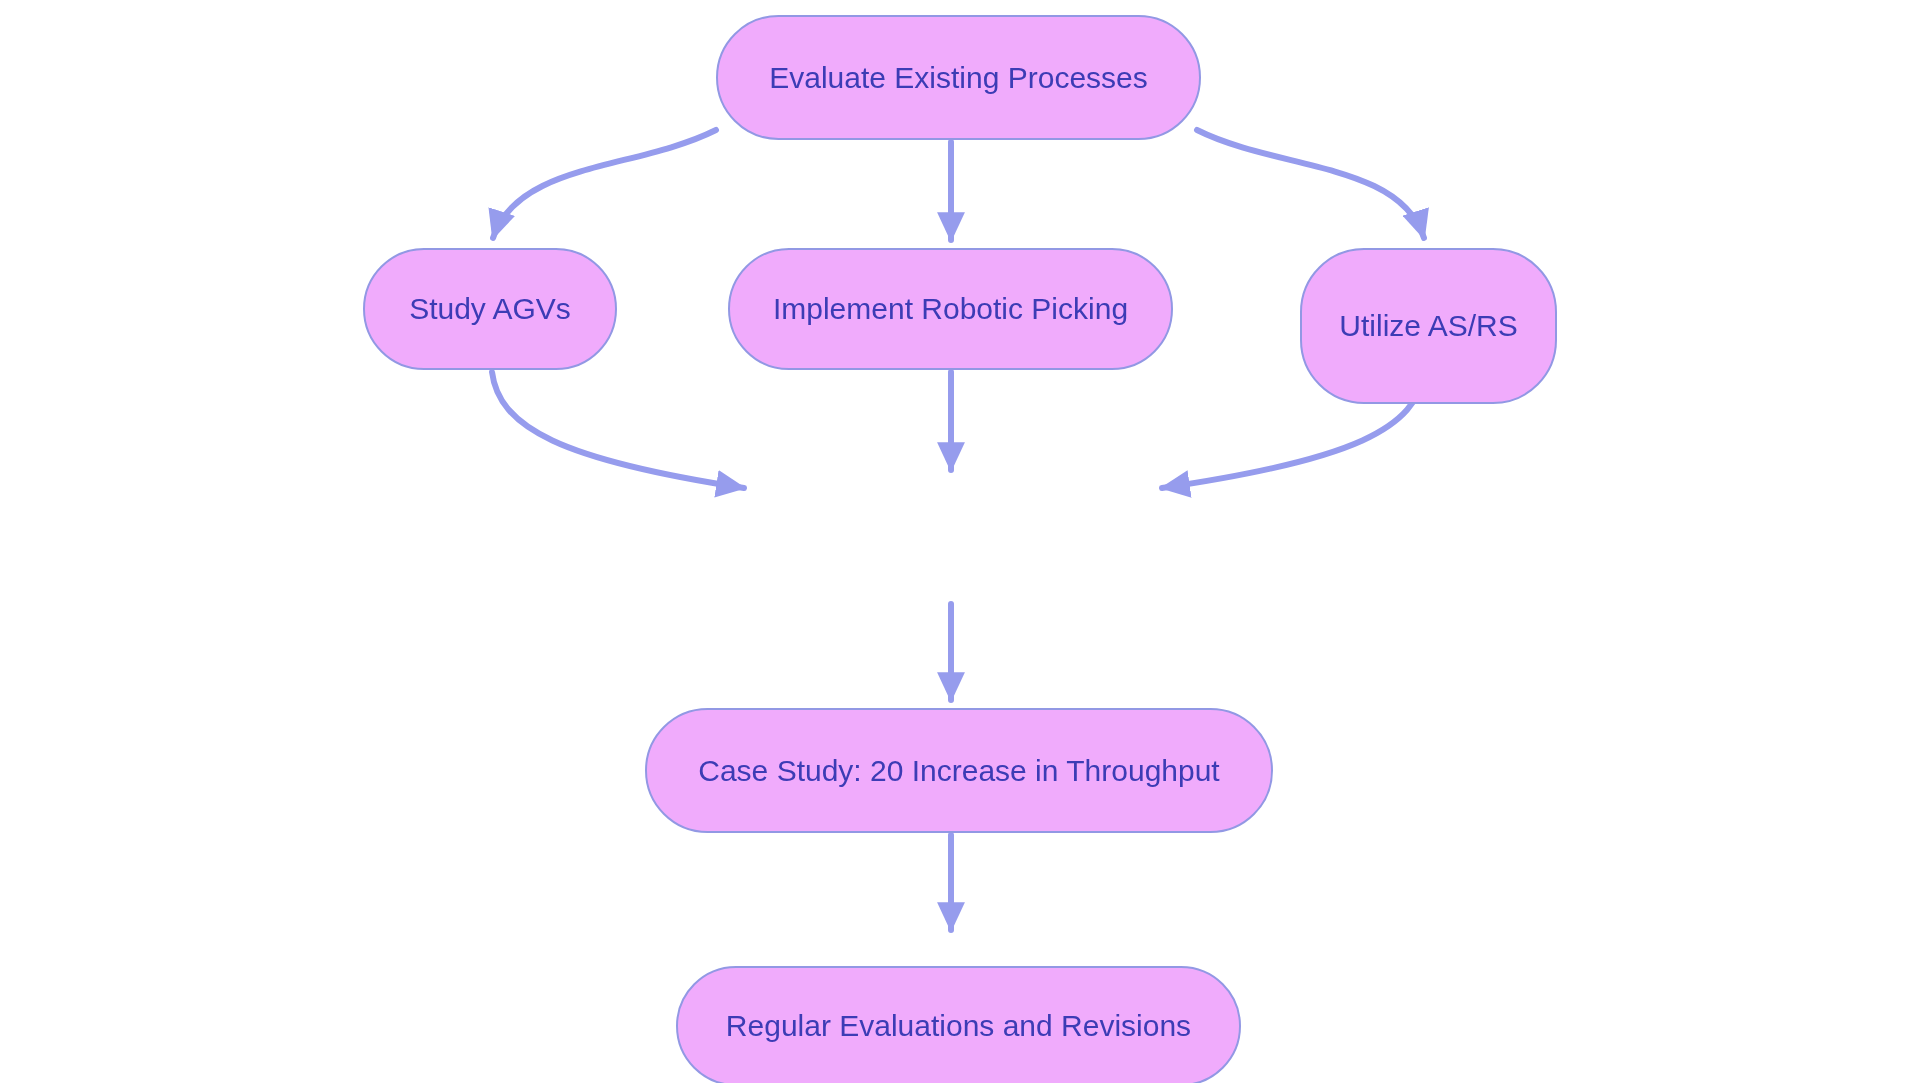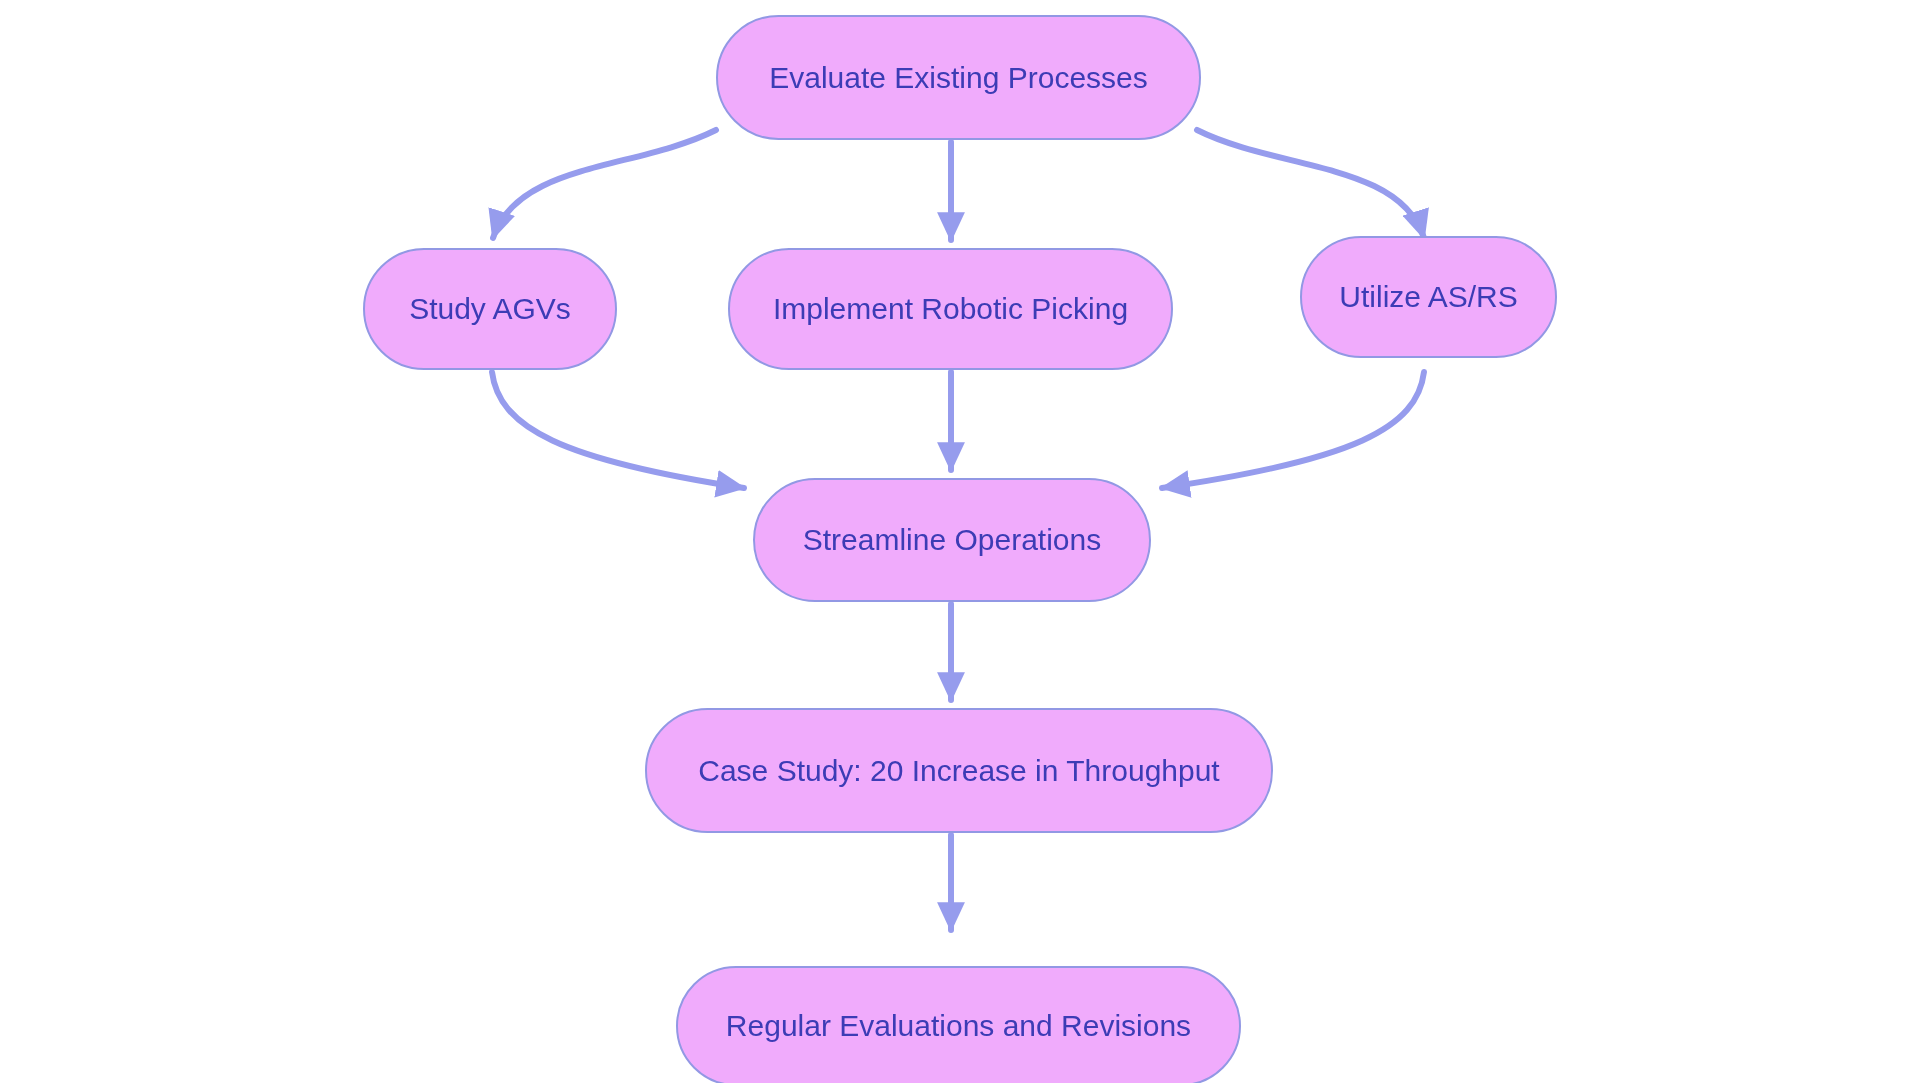--- a/index.html
+++ b/index.html
@@ -36,21 +36,21 @@
     white-space: nowrap;
     box-sizing: border-box;
     text-align: center;
   }
   .flow-node span { pointer-events: none; }
 
   
   #node-evaluate   { left: 716px;  top: 15px;  width: 485px; height: 125px; }
   #node-adopt      { left: 363px;  top: 248px; width: 254px; height: 122px; }
   #node-implement  { left: 728px;  top: 248px; width: 445px; height: 122px; text-align: right; }
-  #node-utilize    { left: 1300px; top: 236px; width: 257px; height: 122px; }
+  #node-utilize    { left: 1300px; top: 248px; width: 257px; height: 156px; }
   #node-streamline { left: 753px;  top: 478px; width: 398px; height: 124px; }
   #node-casestudy  { left: 645px;  top: 708px; width: 628px; height: 125px; }
   #node-regular    { left: 676px;  top: 938px; width: 565px; height: 120px; margin-top: 28px; }
 </style>
 </head>
 <body>
 
 <div class="canvas">
 
   <svg class="edges-layer" width="1920" height="1083" viewBox="0 0 1920 1083" xmlns="http://www.w3.org/2000/svg">
@@ -80,23 +80,20 @@
   </div>
 
   <div class="flow-node" id="node-implement">
     <span>Implement Robotic Picking</span>
   </div>
 
   <div class="flow-node" id="node-utilize">
     <span>Utilize AS/RS</span>
   </div>
 
-  <div class="flow-node" id="node-streamline">
-    <span>Streamline Operations</span>
-  </div>
 
   <div class="flow-node" id="node-casestudy">
     <span>Case Study: 20 Increase in Throughput</span>
   </div>
 
   <div class="flow-node" id="node-regular">
     <span>Regular Evaluations and Revisions</span>
   </div>
 
 </div>

